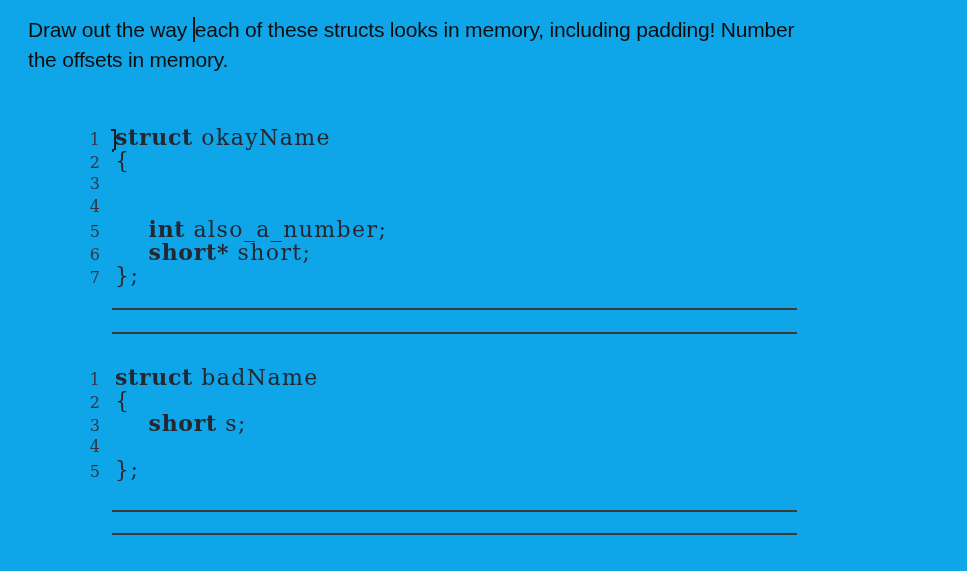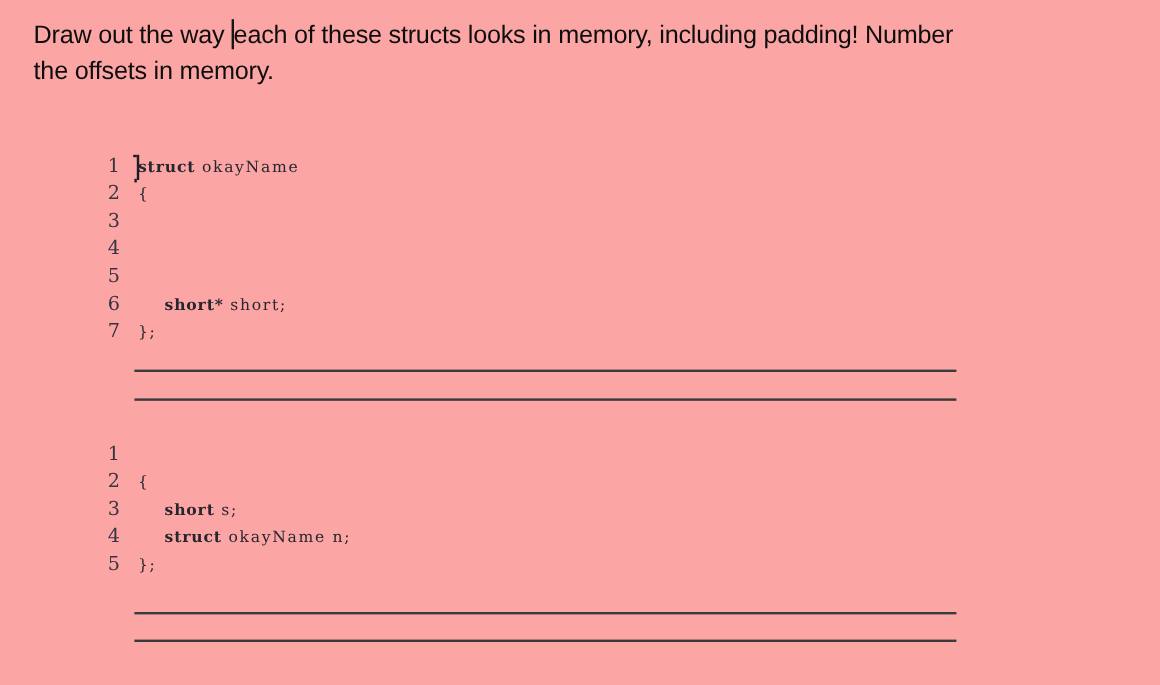--- a/index.html
+++ b/index.html
@@ -4,21 +4,21 @@
 <style>
   html, body {
     margin: 0;
     padding: 0;
     background: #ffffff;
   }
   .canvas {
     position: relative;
     width: 967px;
     height: 571px;
-    background: #fca5a5;
+    background: #0ea5e9;
     overflow: hidden;
     font-family: "Liberation Sans", sans-serif;
   }
 
   
   .instruction {
     position: absolute;
     left: 28px;
     top: 15px;
     width: 910px;
@@ -55,21 +55,21 @@
   }
   .num {
     flex: none;
     width: 12px;
     text-align: right;
     margin-right: 15px;
     font-size: 16px;
     color: #35353f;
   }
   .code {
-    font-size: 13px;
+    font-size: 22px;
     white-space: pre;
     letter-spacing: 1.4px;
   }
   .code .kw {
     font-weight: bold;
     letter-spacing: 0.7px;
   }
 
   
   .ibeam {
@@ -130,51 +130,52 @@
         <span class="code"><span>{</span></span>
       </div>
       <div class="code-line">
         <span class="num">3</span>
       </div>
       <div class="code-line">
         <span class="num">4</span>
       </div>
       <div class="code-line">
         <span class="num">5</span>
+        <span class="code"><span>    </span><span class="kw">int</span><span> also_a_number;</span></span>
       </div>
       <div class="code-line">
         <span class="num">6</span>
         <span class="code"><span>    </span><span class="kw">short*</span><span> short;</span></span>
       </div>
       <div class="code-line">
         <span class="num">7</span>
         <span class="code"><span>};</span></span>
       </div>
     </div>
 
   <div class="ibeam"></div>
 
   <div class="rule r1"></div>
   <div class="rule r2"></div>
 
   <div class="code-block block2">
       <div class="code-line">
         <span class="num">1</span>
+        <span class="code"><span class="kw">struct</span><span> badName</span></span>
       </div>
       <div class="code-line">
         <span class="num">2</span>
         <span class="code"><span>{</span></span>
       </div>
       <div class="code-line">
         <span class="num">3</span>
         <span class="code"><span>    </span><span class="kw">short</span><span> s;</span></span>
       </div>
       <div class="code-line">
         <span class="num">4</span>
-        <span class="code"><span>    </span><span class="kw">struct</span><span> okayName n;</span></span>
       </div>
       <div class="code-line">
         <span class="num">5</span>
         <span class="code"><span>};</span></span>
       </div>
     </div>
 
   <div class="rule r3"></div>
   <div class="rule r4"></div>
 

